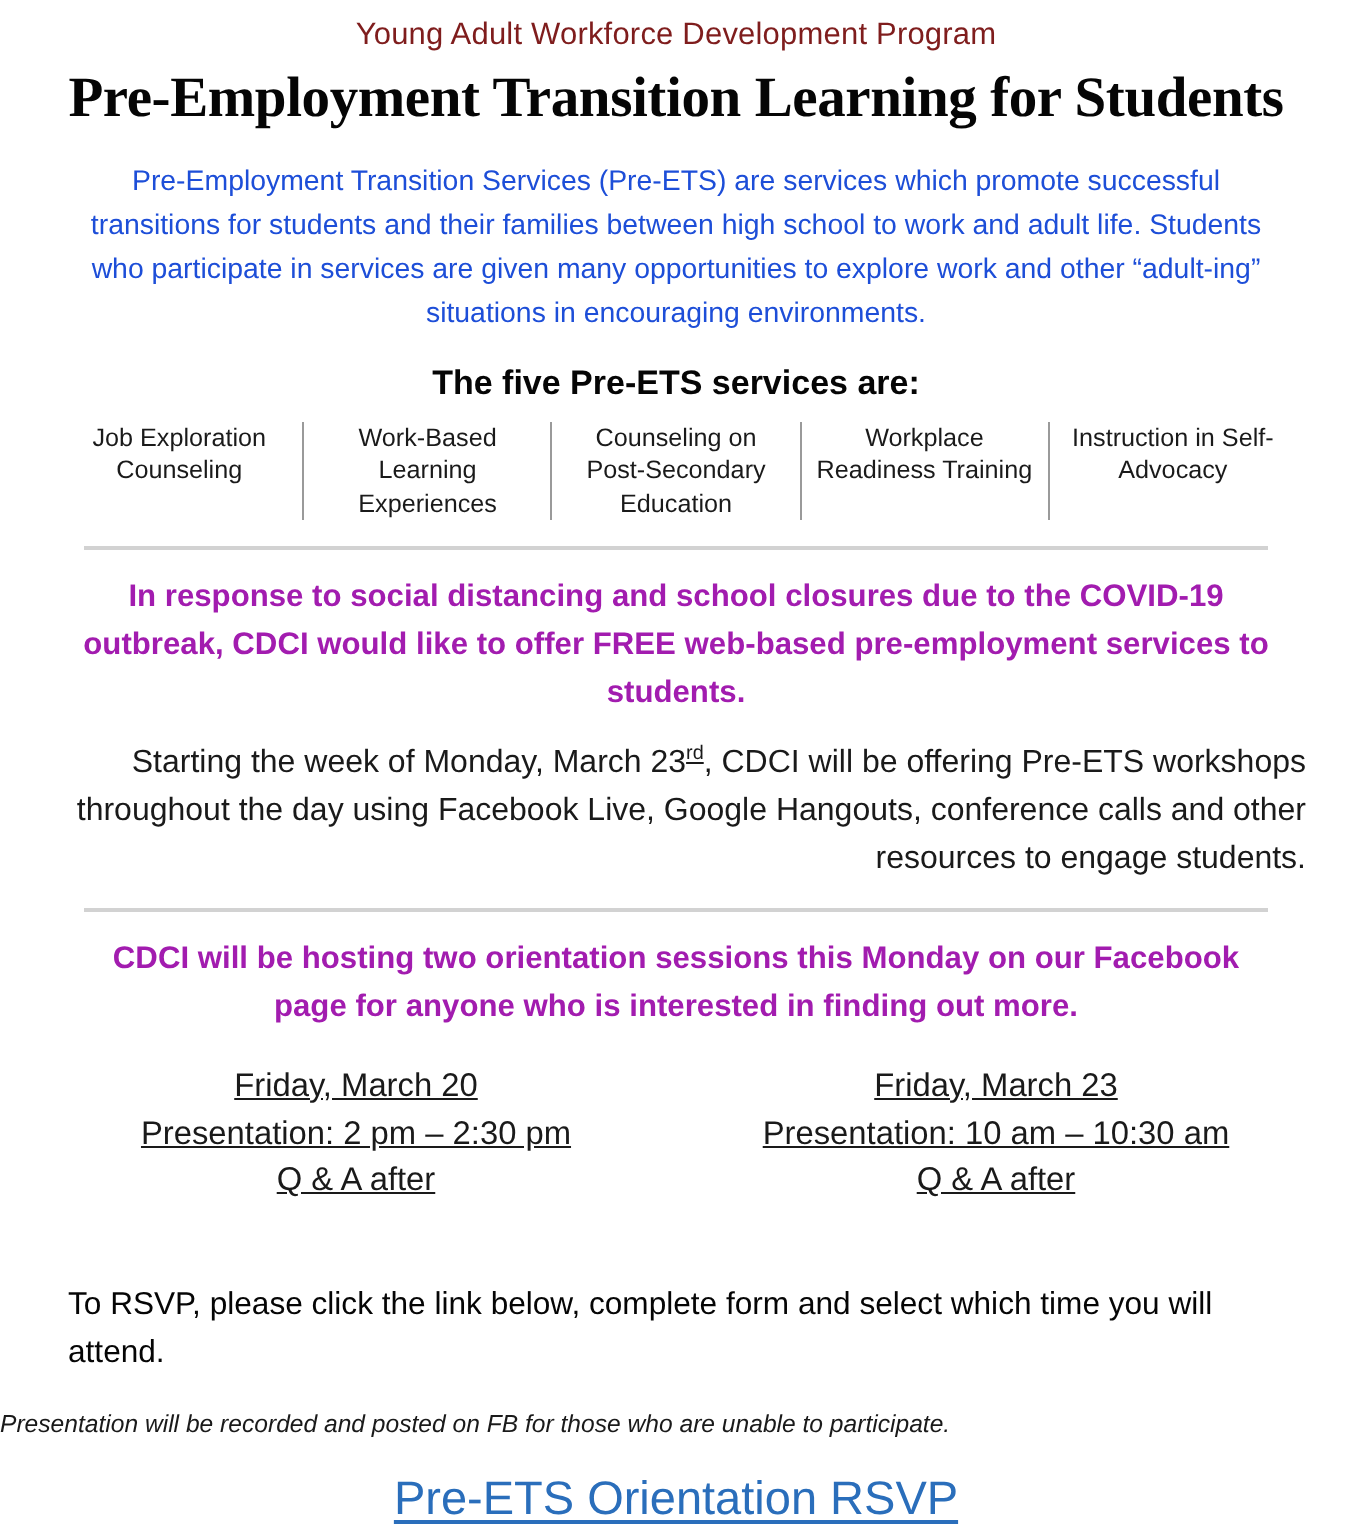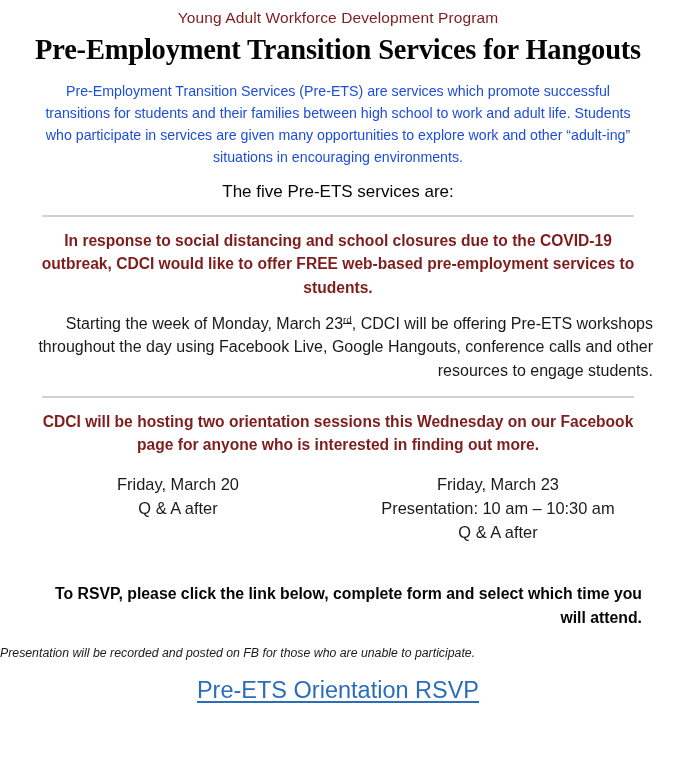--- a/index.html
+++ b/index.html
@@ -49,21 +49,21 @@
     width: 612px;
     text-align: center;
     font-size: 14.2px;
     line-height: 1.55;
     color: #1d4ed8;
   }
 
   
   .services-heading {
     text-align: center;
-    font-weight: normal;
+    font-weight: bold;
     font-size: 17px;
     margin: 14px 0 0 0;
     color: #050505;
   }
   .services-row {
     display: flex;
     width: 620px;
     margin: 9px auto 0 auto;
     align-items: stretch;
   }
@@ -90,21 +90,21 @@
   }
 
   
   .bold-block {
     width: 600px;
     margin: 12px auto 0 auto;
     text-align: center;
     font-weight: bold;
     font-size: 15.6px;
     line-height: 1.52;
-    color: #7f1d1d;
+    color: #a21caf;
   }
   .body-block {
     width: 630px;
     margin: 12px auto 0 auto;
     text-align: right;
     font-size: 16px;
     line-height: 1.48;
     color: #1a1a1a;
   }
   sup {
@@ -112,36 +112,37 @@
     vertical-align: super;
     line-height: 0;
     text-decoration: underline;
   }
 
   
   .sessions {
     display: flex;
     width: 640px;
     margin: 16px auto 12px auto;
+    text-decoration: underline;
   }
   .session {
     flex: 1 1 0;
     text-align: center;
     font-size: 16.4px;
     line-height: 1.45;
     color: #1a1a1a;
   }
   .session .s-line { display: block; white-space: nowrap; }
 
   
   .rsvp-bold {
     width: 608px;
     margin: 38px auto 0 auto;
-    text-align: right;
-    font-weight: bold;
+    text-align: left;
+    font-weight: normal;
     font-size: 15.8px;
     line-height: 1.5;
     color: #050505;
   }
   .note {
     font-style: italic;
     font-size: 12.3px;
     margin: 16px auto 0 auto;
     color: #1a1a1a;
   }
@@ -156,40 +157,48 @@
     text-underline-offset: 3px;
     cursor: pointer;
   }
 </style>
 </head>
 <body>
 
 <div class="page">
 
   <div class="eyebrow">Young Adult Workforce Development Program</div>
-  <div class="doc-title">Pre-Employment Transition Services for Hangouts</div>
+  <div class="doc-title">Pre-Employment Transition Learning for Students</div>
 
   <div class="intro">Pre-Employment Transition Services (Pre-ETS) are services which promote successful transitions for students and their families between high school to work and adult life. Students who participate in services are given many opportunities to explore work and other “adult-ing” situations in encouraging environments.</div>
 
   <div class="services-heading">The five Pre-ETS services are:</div>
 
+  <div class="services-row">
+    <div class="service-col">Job Exploration Counseling</div>
+    <div class="service-col">Work-Based Learning Experiences</div>
+    <div class="service-col">Counseling on Post-Secondary Education</div>
+    <div class="service-col">Workplace Readiness Training</div>
+    <div class="service-col">Instruction in Self-Advocacy</div>
+  </div>
 
   <hr class="rule">
 
   <div class="bold-block">In response to social distancing and school closures due to the COVID-19 outbreak, CDCI would like to offer FREE web-based pre-employment services to students.</div>
 
   <div class="body-block"><span>Starting the week of Monday, March 23</span><sup>rd</sup><span>, CDCI will be offering Pre-ETS workshops throughout the day using Facebook Live, Google Hangouts, conference calls and other resources to engage students.</span></div>
 
   <hr class="rule">
 
-  <div class="bold-block">CDCI will be hosting two orientation sessions this Wednesday on our Facebook page for anyone who is interested in finding out more.</div>
+  <div class="bold-block">CDCI will be hosting two orientation sessions this Monday on our Facebook page for anyone who is interested in finding out more.</div>
 
   <div class="sessions">
     <div class="session">
       <span class="s-line">Friday, March 20</span>
+      <span class="s-line">Presentation: 2 pm – 2:30 pm</span>
       <span class="s-line">Q &amp; A after</span>
     </div>
     <div class="session">
       <span class="s-line">Friday, March 23</span>
       <span class="s-line">Presentation: 10 am – 10:30 am</span>
       <span class="s-line">Q &amp; A after</span>
     </div>
   </div>
 
   <div class="rsvp-bold">To RSVP, please click the link below, complete form and select which time you will attend.</div>

